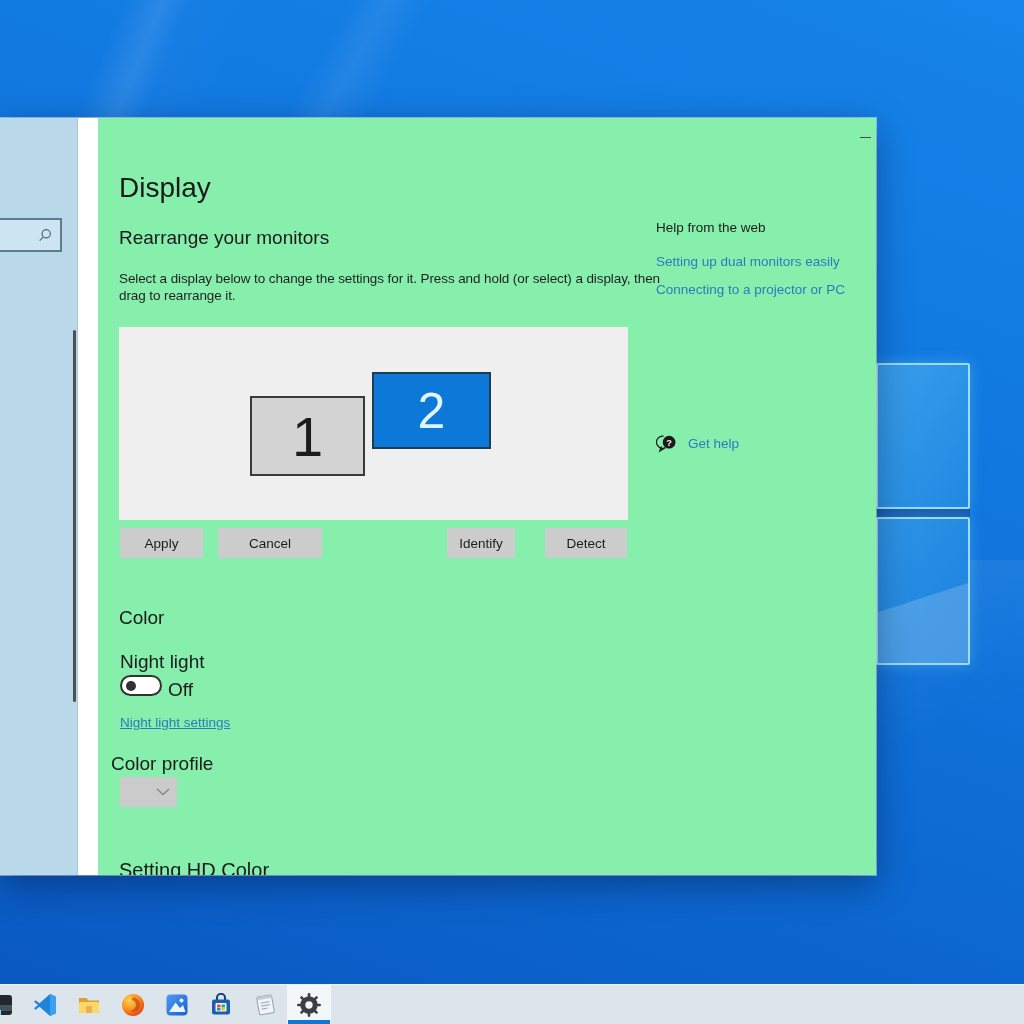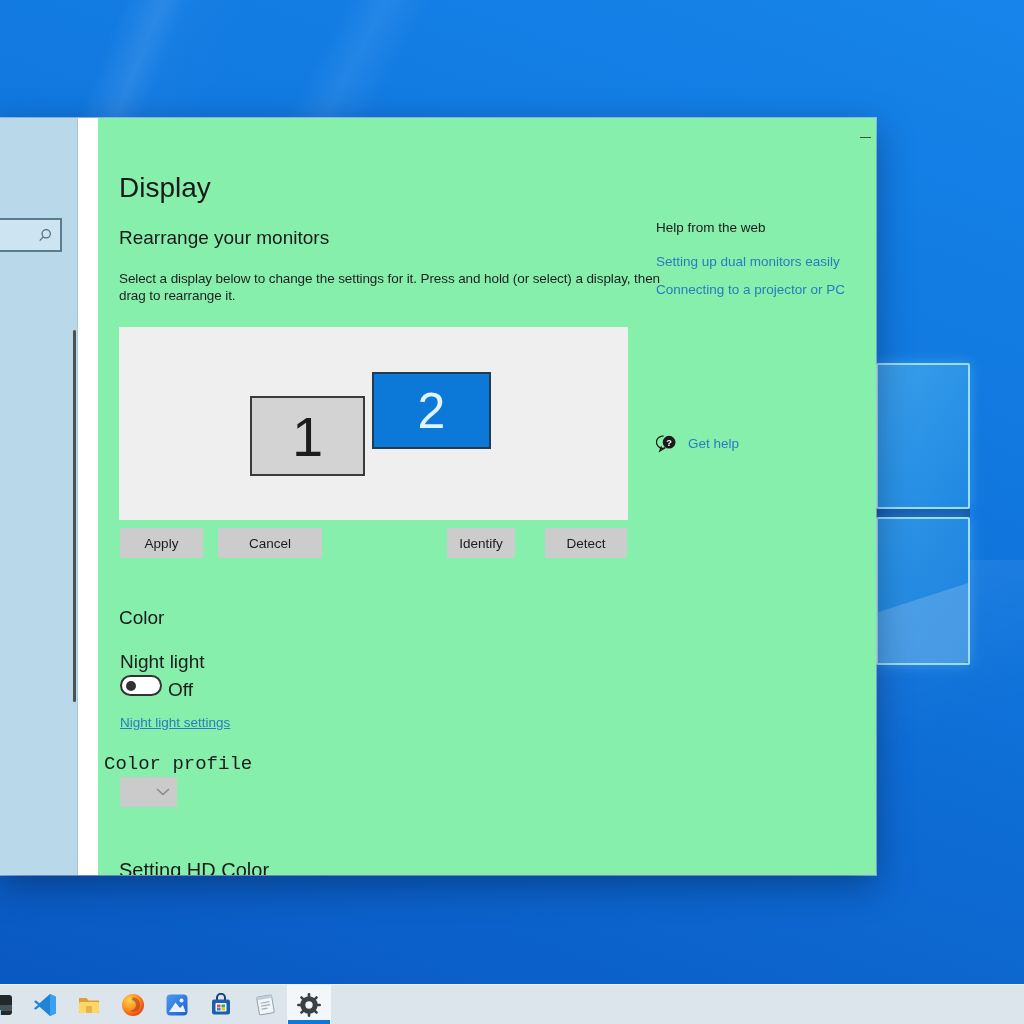--- a/index.html
+++ b/index.html
@@ -98,21 +98,21 @@
   .btn { position:absolute; top:410px; height:30px; background:#cccccc; border:none;
     font-family:inherit; font-size:13.5px; color:#1c1c1c; cursor:pointer; }
   .btn-apply { left:22px; width:83px; }
   .btn-cancel { left:120px; width:104px; }
   .btn-identify { left:349px; width:68px; }
   .btn-detect { left:447px; width:82px; }
 
   .label { position:absolute; font-size:19px; color:#1c1c1c; }
   .lbl-nightlight { left:22px; top:533px; }
   .lbl-off { left:70px; top:561px; }
-  .lbl-cprofile { left:6px; top:635px;font-family:Liberation Mono, monospace; }
+  .lbl-cprofile { left:13px; top:635px; }
 
   .toggle { position:absolute; left:22px; top:557px; width:42px; height:21px;
     border:2px solid #323232; border-radius:12px; background:#fff; cursor:pointer; }
   .toggle .knob { position:absolute; left:4px; top:3.5px; width:10px; height:10px;
     border-radius:50%; background:#323232; }
 
   .link { color:#2b7bbf; text-decoration:none; cursor:pointer; }
   .lnk-nl { position:absolute; left:22px; top:597px; font-size:13.5px;text-decoration:underline; }
 
   .dropdown { position:absolute; left:22px; top:659px; width:57px; height:30px;

